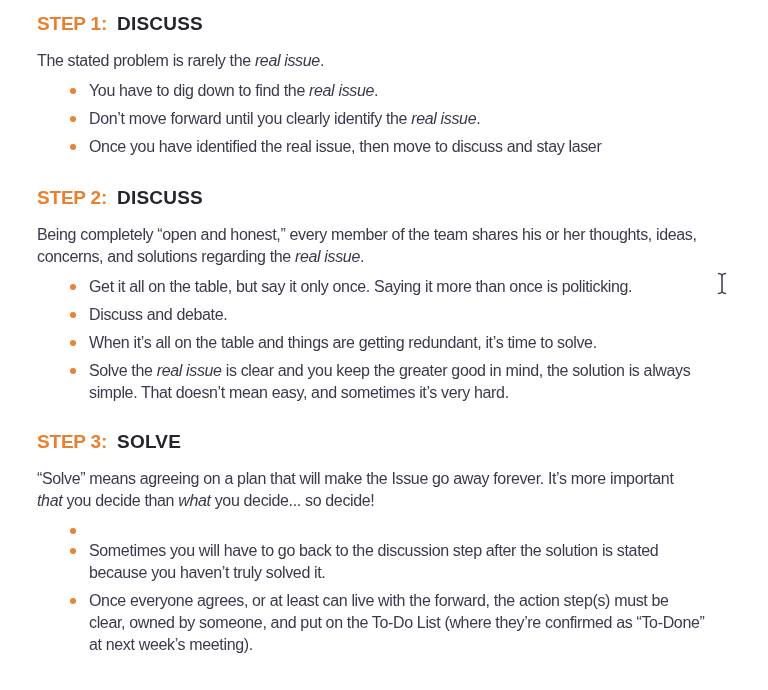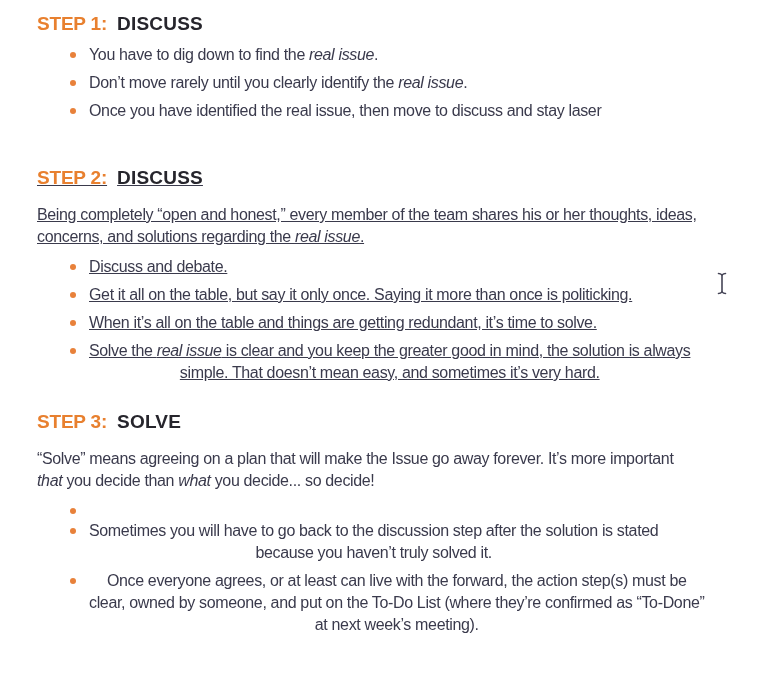--- a/index.html
+++ b/index.html
@@ -11,21 +11,21 @@
     width: 768px;
     height: 690px;
     overflow: hidden;
     position: relative;
     font-family: "Liberation Sans", sans-serif;
     color: var(--body, #3a3a4c);
   }
   .doc {
     padding: 12px 30px 0 37px;
   }
-  section + section.step-2 { margin-top: 44px; text-decoration: underline; }
+  section + section.step-2 { margin-top: 28px; }
   section + section.step-3 { margin-top: 26px; }
   h2 {
     margin: 0;
     display: flex;
     align-items: baseline;
     gap: 10px;
     font-size: 19px;
     line-height: 24px;
     font-weight: 700;
     letter-spacing: -0.2px;
@@ -37,21 +37,20 @@
     font-size: 16px;
     line-height: 22px;
     letter-spacing: -0.35px;
     color: var(--body, #3a3a4c);
     max-width: 704px;
   }
   ul.bullets {
     list-style: none;
     margin: 8px 0 0 0;
     padding: 0;
-    text-align: center;
   }
   ul.bullets li {
     display: flex;
     align-items: flex-start;
     font-size: 16px;
     line-height: 22px;
     letter-spacing: -0.35px;
     color: var(--body, #3a3a4c);
   }
   ul.bullets li + li { margin-top: 6px; }
@@ -75,50 +74,51 @@
 </head>
 <body>
 
 <div class="doc">
 
   <section class="step-1">
     <h2>
       <span class="step-label">STEP 1:</span>
       <span class="step-title">DISCUSS</span>
     </h2>
+    <p class="intro"><span>The stated problem is rarely the </span><em>real issue</em><span>.</span></p>
     <ul class="bullets">
       <li>
           <span class="dot"></span>
           <span class="bt"><span>You have to dig down to find the </span><em>real issue</em><span>.</span></span>
         </li>
       <li>
           <span class="dot"></span>
-          <span class="bt"><span>Don’t move rarely until you clearly identify the </span><em>real issue</em><span>.</span></span>
+          <span class="bt"><span>Don’t move forward until you clearly identify the </span><em>real issue</em><span>.</span></span>
         </li>
       <li>
           <span class="dot"></span>
           <span class="bt"><span>Once you have identified the real issue, then move to discuss and stay laser</span><br></span>
         </li>
     </ul>
   </section>
 
   <section class="step-2">
     <h2>
       <span class="step-label">STEP 2:</span>
       <span class="step-title">DISCUSS</span>
     </h2>
     <p class="intro"><span>Being completely “open and honest,” every member of the team shares his or her thoughts, ideas,</span><br><span>concerns, and solutions regarding the </span><em>real issue</em><span>.</span></p>
     <ul class="bullets">
       <li>
           <span class="dot"></span>
-          <span class="bt"><span>Discuss and debate.</span></span>
+          <span class="bt"><span>Get it all on the table, but say it only once. Saying it more than once is politicking.</span></span>
         </li>
       <li>
           <span class="dot"></span>
-          <span class="bt"><span>Get it all on the table, but say it only once. Saying it more than once is politicking.</span></span>
+          <span class="bt"><span>Discuss and debate.</span></span>
         </li>
       <li>
           <span class="dot"></span>
           <span class="bt"><span>When it’s all on the table and things are getting redundant, it’s time to solve.</span></span>
         </li>
       <li>
           <span class="dot"></span>
           <span class="bt"><span>Solve the </span><em>real issue</em><span> is clear and you keep the greater good in mind, the solution is always</span><br><span>simple. That doesn’t mean easy, and sometimes it’s very hard.</span></span>
         </li>
     </ul>

